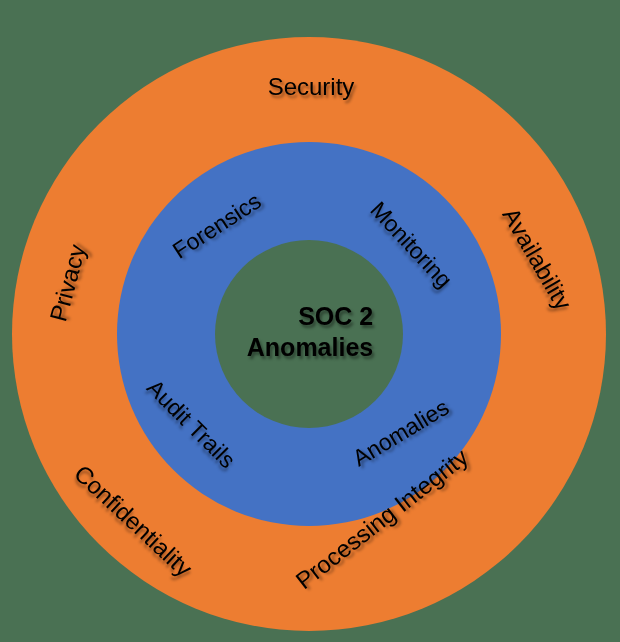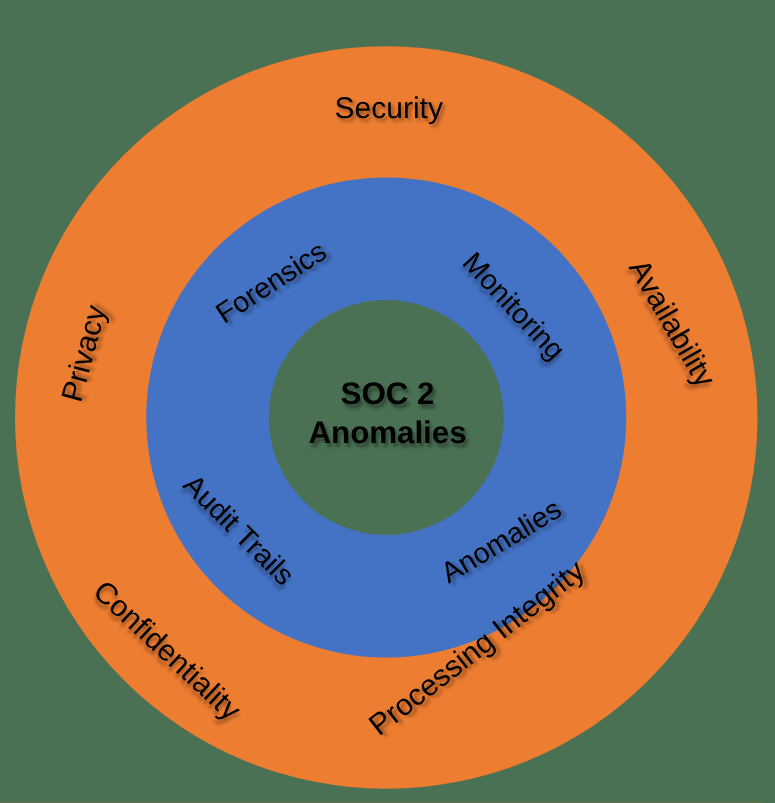--- a/index.html
+++ b/index.html
@@ -42,21 +42,21 @@
   .lbl.forensics     { left: 217px; top: 226px; font-size: 23px; transform: translate(-50%,-50%) rotate(-33deg); }
   .lbl.monitoring    { left: 411px; top: 245px; font-size: 23px; transform: translate(-50%,-50%) rotate(47deg); }
   .lbl.anomalies     { left: 401px; top: 433px; font-size: 23px; transform: translate(-50%,-50%) rotate(-31deg); }
   .lbl.audittrails   { left: 191px; top: 424px; font-size: 23px; transform: translate(-50%,-50%) rotate(45deg); }
 
   .center-text {
     position: absolute;
     left: 310px;
     top: 331px;
     transform: translate(-50%,-50%);
-    text-align: center;
+    text-align: right;
     color: var(--text);
     font-size: 25px;
     font-weight: bold;
     line-height: 1.22;
     text-shadow: 2px 3px 3px rgba(0,0,0,0.40);
     white-space: nowrap;
   }
 </style>
 </head>
 <body>

